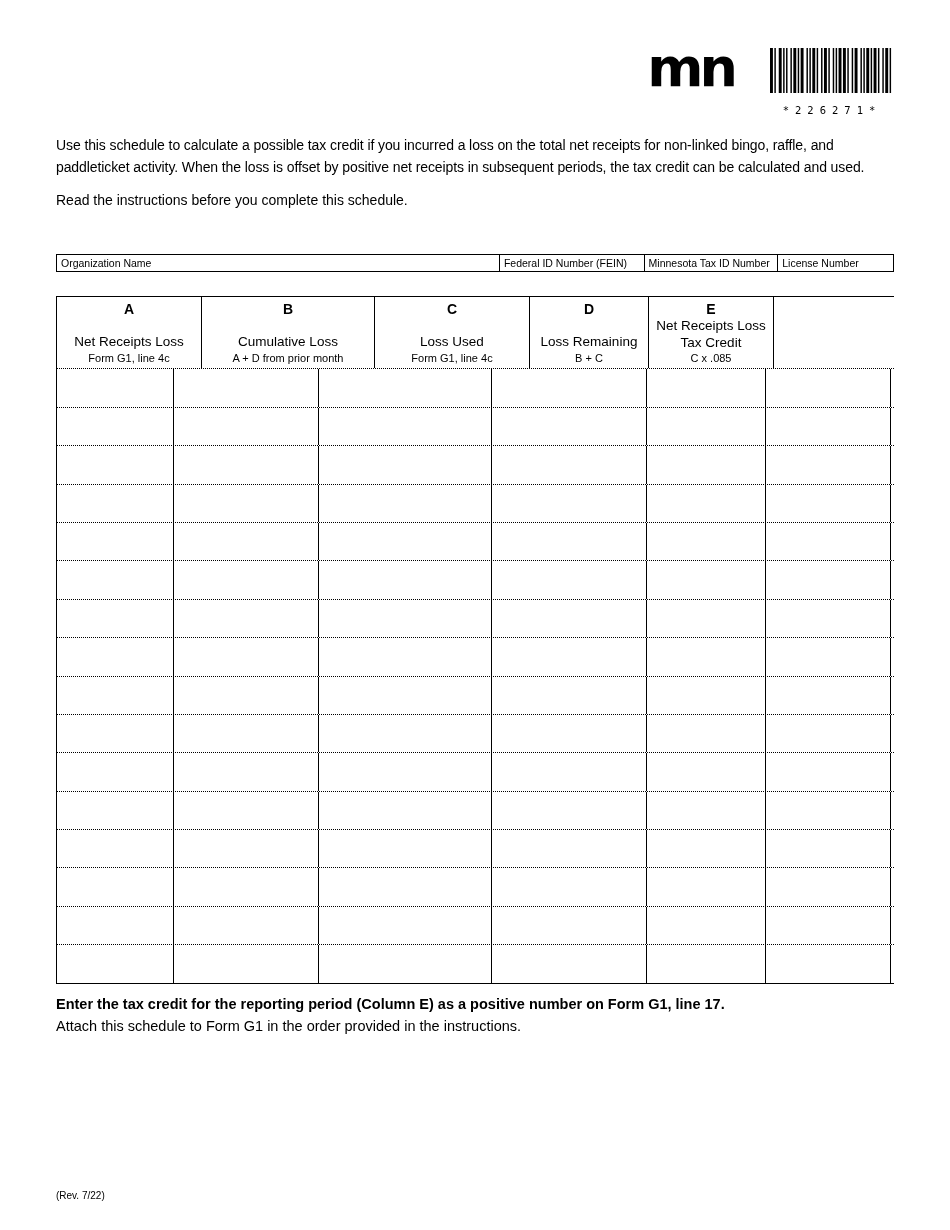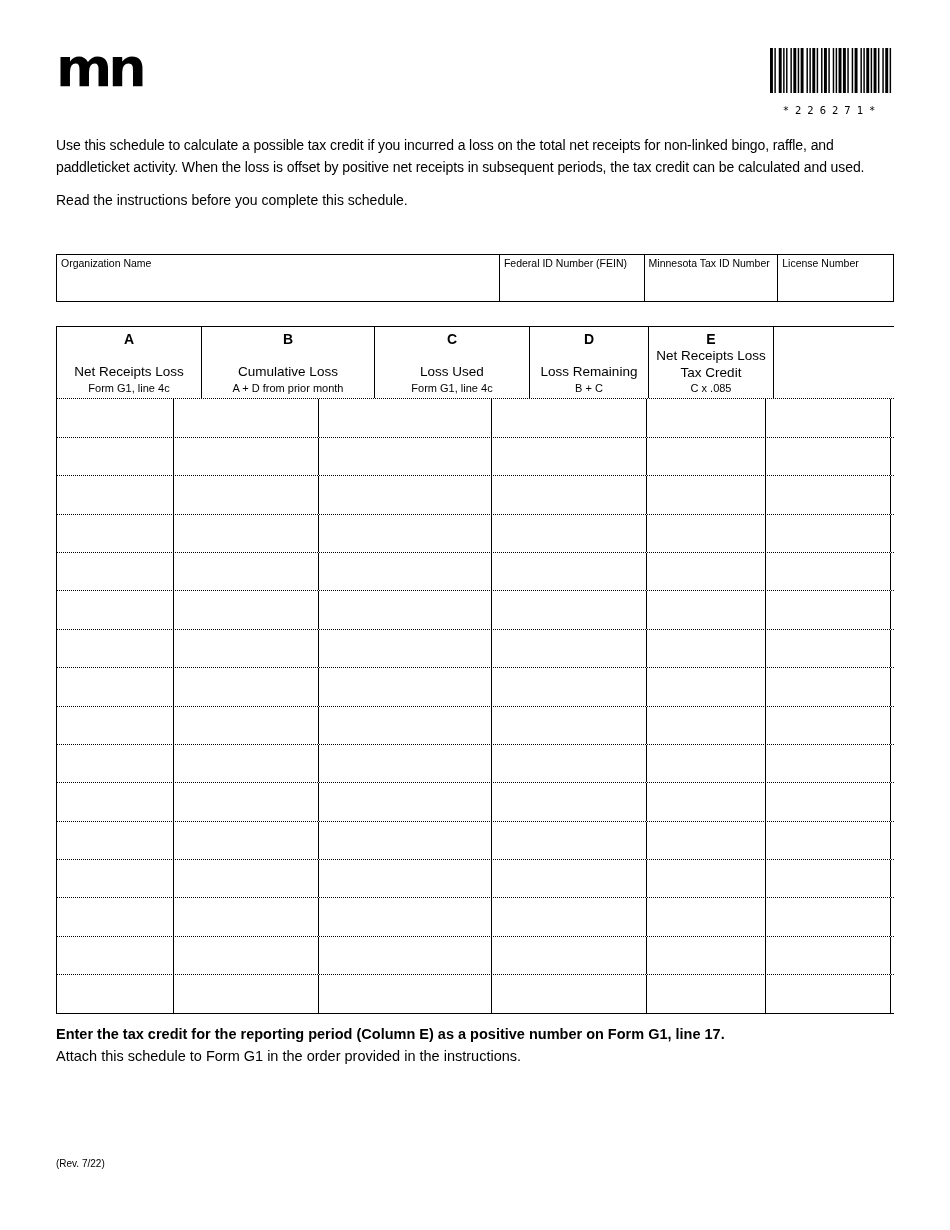--- a/index.html
+++ b/index.html
@@ -6,21 +6,21 @@
   html,body { background:#ffffff; }
   body {
     width:950px; height:1230px;
     font-family:"Liberation Sans", sans-serif;
     color:#000;
     position:relative;
   }
   .page { width:950px; height:1230px; padding:48px 56px 0 56px; position:relative; }
 
   
-  .masthead { display:flex; justify-content:space-between; align-items:flex-start;gap:36px; }
+  .masthead { display:flex; justify-content:flex-end; align-items:flex-start;gap:36px; }
   .logo-group { display:flex; align-items:center; gap:12px; }
   .logo-mark {
     font-family:"DejaVu Sans", sans-serif;
     font-weight:900; font-size:54px; line-height:40px;
     letter-spacing:-4px;
   }
   .dept-text { font-weight:700; font-size:15px; letter-spacing:4px; line-height:1.3; }
   .barcode-wrap { width:124px; text-align:center; }
   .barcode-bars { width:124px; height:45px; display:block; }
   .barcode-text {
@@ -29,21 +29,21 @@
   }
 
   
   .form-title { font-size:23px; font-weight:700; margin-top:28px; }
   .intro-p { font-size:14px; line-height:1.55; margin-top:19px; letter-spacing:-0.1px; }
   .intro-p2 { font-size:14px; margin-top:14px; }
 
   
   .info-row { display:flex; margin-top:46px; }
   .info-box {
-    border:1px solid #000; height:48px; padding:2px 4px;
+    border:1px solid #000; height:18px; padding:2px 4px;
     font-size:10.5px;
   }
   .info-box + .info-box { margin-left:-1px; }
   .ib-org { width:445px; }
   .ib-fein { width:146px; }
   .ib-tax { width:135px; }
   .ib-lic { width:117px; }
 
   
   .tbl { margin-top:24px; border-top:1px solid #000; }
@@ -58,21 +58,21 @@
   .th-sub { font-size:11px; line-height:1.35; }
   .trow { display:flex; border-left:1px solid #000; border-bottom:1px dotted #000; height:38.4px; }
   .trow:last-child { border-bottom:1px solid #000; }
   .td { border-right:1px solid #000; height:100%; }
   .col0 { width:117px; } .col1 { width:145px; } .col2 { width:173px; }
   .col3 { width:155px; } .col4 { width:119px; } .col5 { width:125px; }
 
   
   .note-bold { font-size:14.5px; font-weight:700; margin-top:12px; }
   .note-attach { font-size:14.5px; margin-top:6px; }
-  .rev { font-size:10px; position:absolute; left:56px; top:1158px; }
+  .rev { font-size:10px; position:absolute; left:56px; top:1190px; }
 </style>
 </head>
 <body>
 
 <div class="page">
 
   <div class="masthead">
     <div class="logo-group">
       <div class="logo-mark">mn</div>
     </div>

